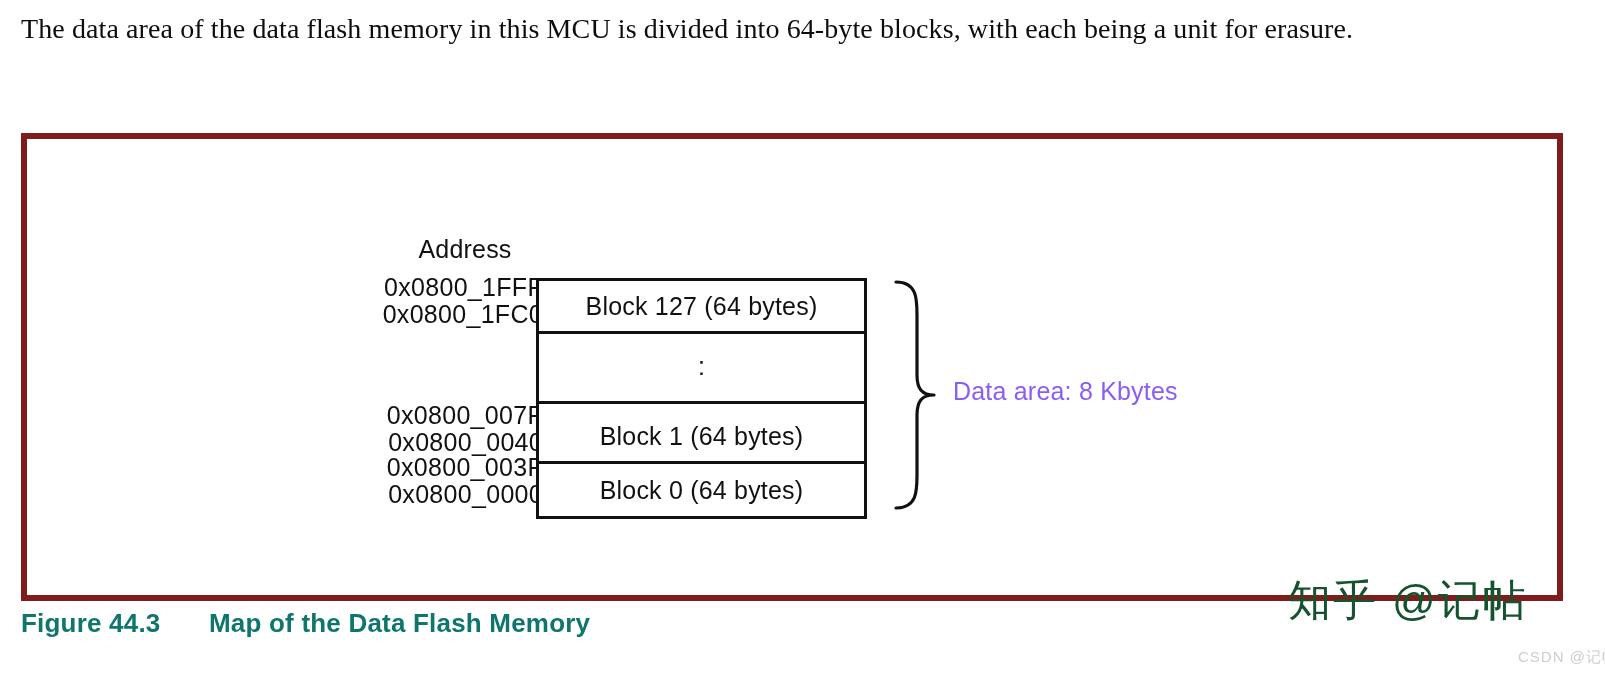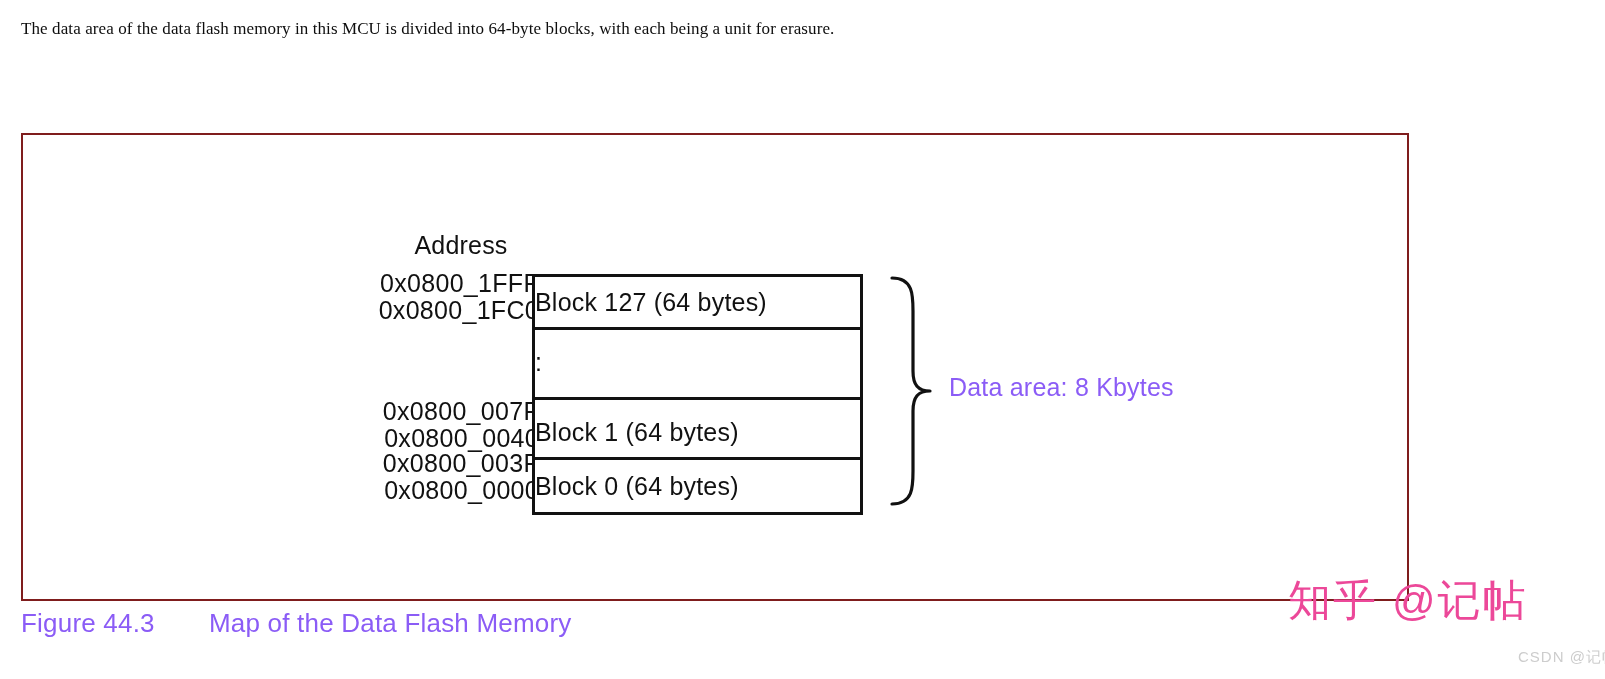--- a/index.html
+++ b/index.html
@@ -16,38 +16,38 @@
     font-family: "Liberation Sans", sans-serif;
   }
 
   
   .intro {
     position: absolute;
     left: 21px;
     top: 10px;
     width: 1460px;
     font-family: "Liberation Serif", serif;
-    font-size: 17px;
+    font-size: 28px;
     line-height: 38px;
     color: #0d0d0d;
     letter-spacing: 0.1px;
   }
   .intro .line { white-space: nowrap; }
   .fig-link {
     color: #2323cc;
   }
 
   
   .figure-box {
     position: absolute;
     left: 21px;
     top: 133px;
-    width: 1388px;
+    width: 1542px;
     height: 468px;
-    border: 2px solid #7f1d1d;
+    border: 6px solid #7f1d1d;
     box-sizing: border-box;
     background: transparent;
   }
 
   
   .diagram {
     position: absolute;
     left: 0;
     top: 0;
     width: 1562px;
@@ -85,20 +85,21 @@
     top: 139px;
     width: 331px;
     border: 3px solid #111111;
     box-sizing: border-box;
     background: #ffffff;
   }
   .block-row {
     box-sizing: border-box;
     display: flex;
     align-items: center;
+    justify-content: center;
     font-size: 25px;
     color: #111111;
     letter-spacing: 0.2px;
     border-bottom: 3px solid #111111;
     background: #ffffff;
   }
   .block-row:last-child { border-bottom: none; }
   .block-row.r-top    { height: 53px; }
   .block-row.r-mid    { height: 70px; }
   .block-row.r-one    { height: 52px; margin-top: 8px; }
@@ -130,34 +131,34 @@
     letter-spacing: 0.2px;
     white-space: nowrap;
   }
 
   
   .caption {
     position: absolute;
     left: 21px;
     top: 608px;
     font-size: 26px;
-    font-weight: normal;
-    color: #8b5cf6;
+    font-weight: bold;
+    color: #0f766e;
     letter-spacing: 0.2px;
     white-space: nowrap;
   }
   .caption .cap-num { display: inline-block; width: 188px; }
 
   
   .wm-big {
     position: absolute;
     left: 1288px;
     top: 572px;
     font-size: 43px;
-    color: #ec4899;
+    color: #14532d;
     letter-spacing: 2px;
     white-space: nowrap;
     pointer-events: none;
   }
   .wm-small {
     position: absolute;
     left: 1518px;
     top: 648px;
     font-size: 15px;
     color: #cdcdcd;

